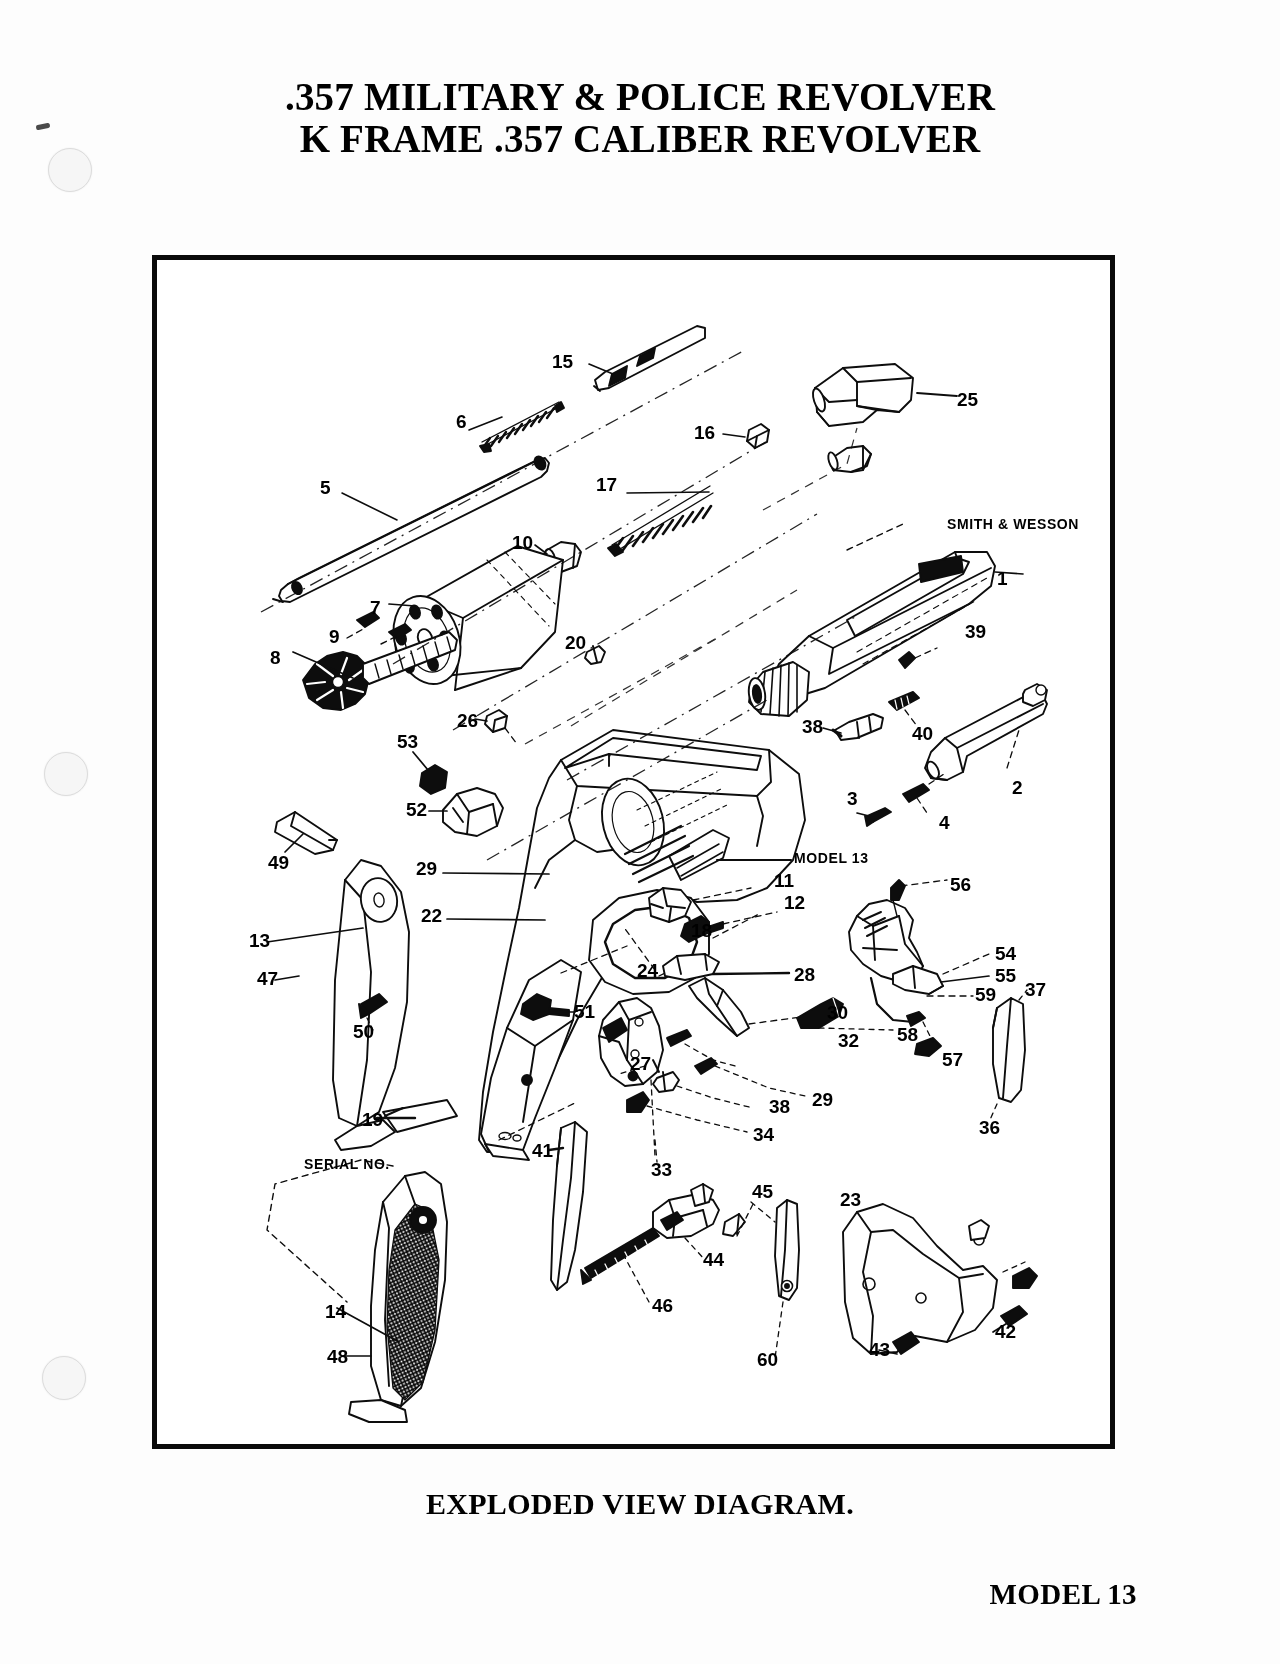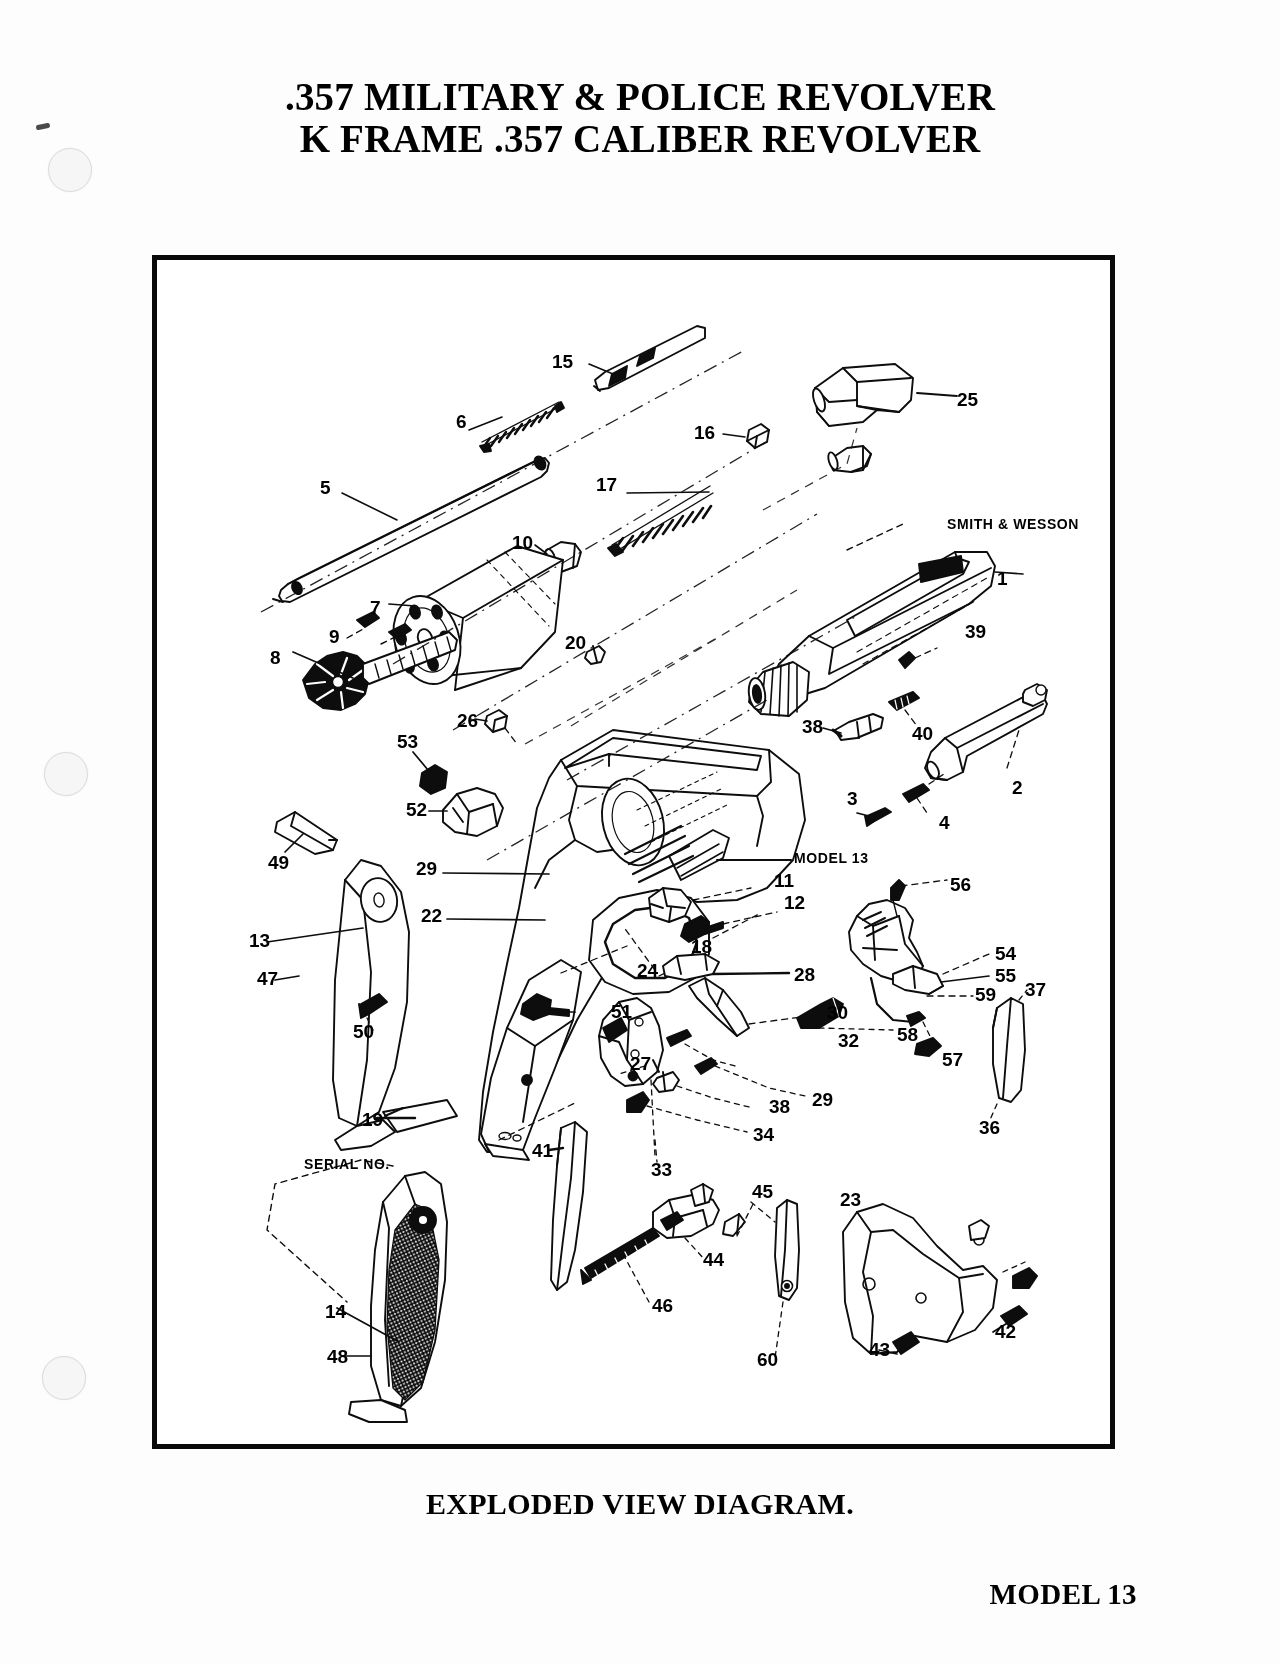--- a/index.html
+++ b/index.html
@@ -713,31 +713,31 @@
       <div class="callout" style="left:240px; top:472px;">53</div>
       <div class="callout" style="left:855px; top:518px;">2</div>
       <div class="callout" style="left:690px; top:529px;">3</div>
       <div class="callout" style="left:249px; top:540px;">52</div>
       <div class="callout" style="left:782px; top:553px;">4</div>
       <div class="callout" style="left:111px; top:593px;">49</div>
       <div class="callout" style="left:259px; top:599px;">29</div>
       <div class="callout" style="left:597px; top:611px;margin-left:20px;">11</div>
       <div class="callout" style="left:627px; top:633px;">12</div>
       <div class="callout" style="left:264px; top:646px;">22</div>
-      <div class="callout" style="left:534px; top:661px;margin-top:16px;">18</div>
+      <div class="callout" style="left:534px; top:661px;">18</div>
       <div class="callout" style="left:793px; top:615px;">56</div>
       <div class="callout" style="left:92px;  top:671px;">13</div>
       <div class="callout" style="left:838px; top:684px;">54</div>
       <div class="callout" style="left:838px; top:706px;">55</div>
       <div class="callout" style="left:100px; top:709px;">47</div>
       <div class="callout" style="left:480px; top:701px;">24</div>
       <div class="callout" style="left:637px; top:705px;">28</div>
       <div class="callout" style="left:818px; top:725px;">59</div>
       <div class="callout" style="left:868px; top:720px;">37</div>
-      <div class="callout" style="left:417px; top:742px;padding-left:37px;">51</div>
+      <div class="callout" style="left:417px; top:742px;">51</div>
       <div class="callout" style="left:670px; top:743px;">30</div>
       <div class="callout" style="left:196px; top:762px;">50</div>
       <div class="callout" style="left:740px; top:765px;">58</div>
       <div class="callout" style="left:681px; top:771px;">32</div>
       <div class="callout" style="left:785px; top:790px;">57</div>
       <div class="callout" style="left:473px; top:794px;">27</div>
       <div class="callout" style="left:655px; top:830px;">29</div>
       <div class="callout" style="left:612px; top:837px;">38</div>
       <div class="callout" style="left:822px; top:858px;">36</div>
       <div class="callout" style="left:205px; top:850px;">19</div>

